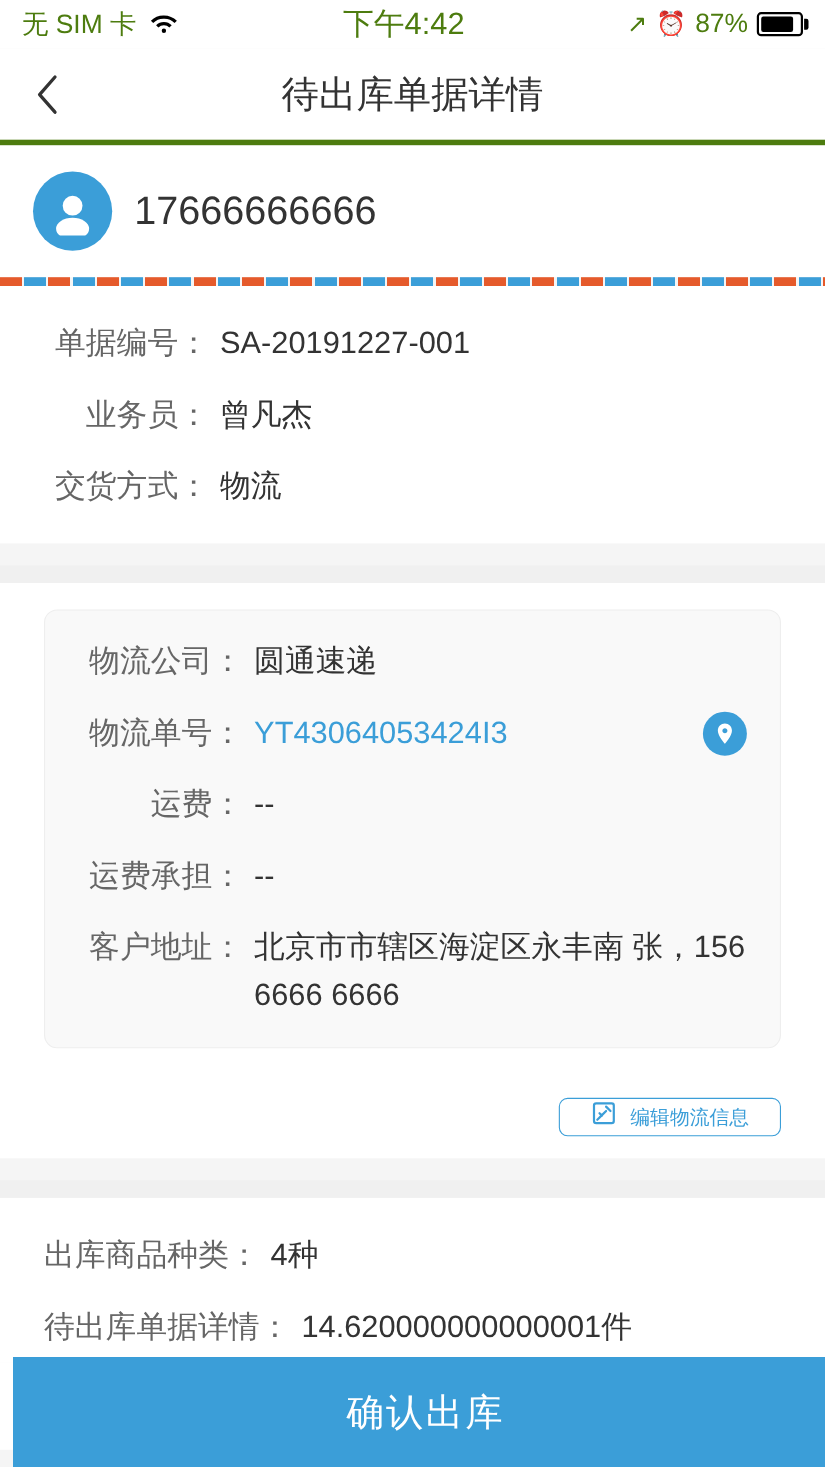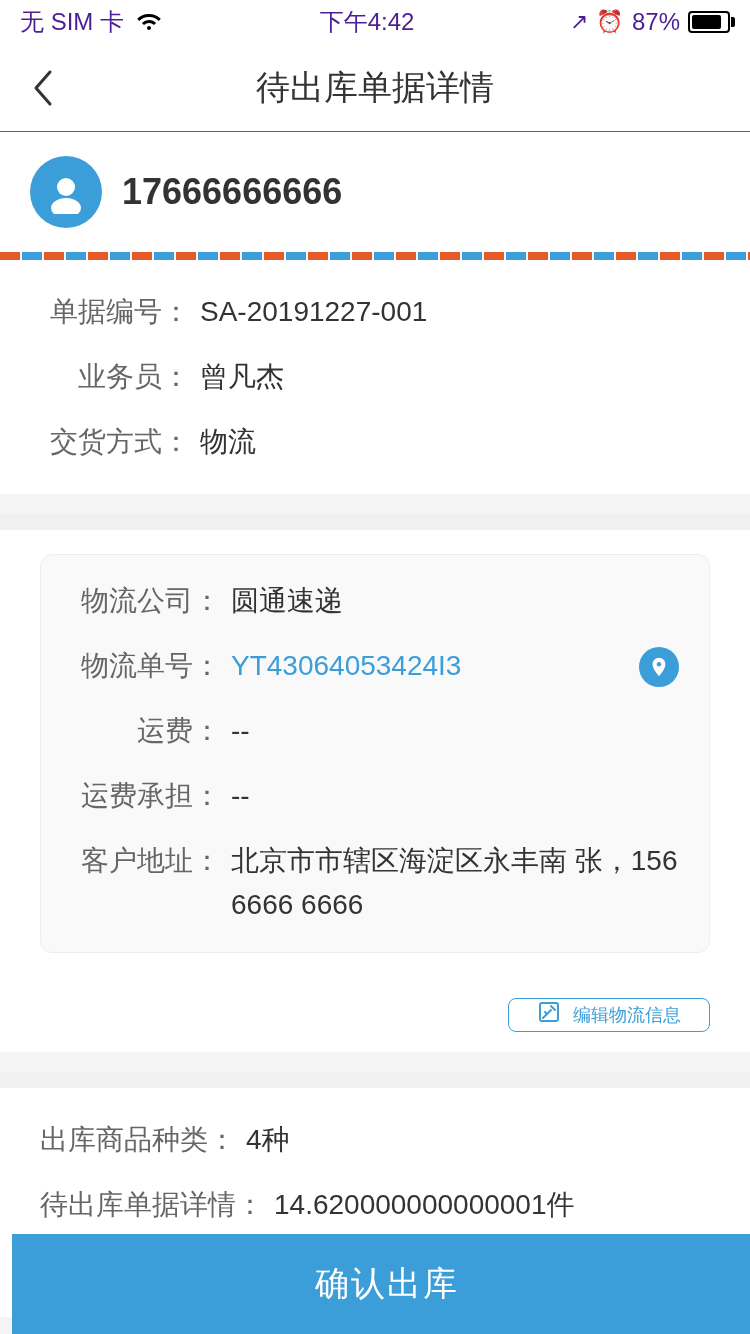--- a/index.html
+++ b/index.html
@@ -15,33 +15,33 @@
 
     
     .status-bar {
       height: 44px;
       background: #fff;
       display: flex;
       align-items: center;
       justify-content: space-between;
       padding: 0 20px;
       font-size: 24px;
-      color: #4c1d95;
+      color: #4d7c0f;
     }
     .status-left { display: flex; align-items: center; gap: 10px; }
     .status-right { display: flex; align-items: center; gap: 8px; font-size: 24px; }
 
     
     .nav-bar {
       height: 88px;
       background: #fff;
       display: flex;
       align-items: center;
       padding: 0 30px;
-      border-bottom: 1px solid #4d7c0f;
+      border-bottom: 5px solid #4d7c0f;
       position: relative;
     }
     .nav-back {
       font-size: 40px;
       color: #333;
       cursor: pointer;
       display: flex;
       align-items: center;
     }
     .nav-title {
@@ -68,21 +68,21 @@
       border-radius: 50%;
       background: #3b9ed8;
       display: flex;
       align-items: center;
       justify-content: center;
       flex-shrink: 0;
     }
     .customer-name {
       font-size: 36px;
       color: #333;
-      font-weight: 700;
+      font-weight: 400;
     }
 
     
     .dashed-divider {
       height: 8px;
       background: repeating-linear-gradient(
         90deg,
         #e55a2b 0px, #e55a2b 20px,
         transparent 20px, transparent 22px,
         #3b9ed8 22px, #3b9ed8 42px,
@@ -219,21 +219,21 @@
 
 <div class="status-bar">
   <div class="status-left">
     <span>无 SIM 卡</span>
     <span>
       <svg width="30" height="22" viewBox="0 0 30 22">
           <path d="M15 18a2 2 0 110 4 2 2 0 010-4zm0-6c2.8 0 5.3 1.1 7.1 3l-2.1 2.1A6.9 6.9 0 0015 15a6.9 6.9 0 00-5 2.1L7.9 15A9.9 9.9 0 0115 12zm0-6c4.6 0 8.7 1.8 11.8 4.8l-2.1 2.1A12.9 12.9 0 0015 9a12.9 12.9 0 00-9.7 3.9L3.2 10.8A15.9 15.9 0 0115 6z" fill="#000"></path>
         </svg>
     </span>
   </div>
-  <span style="font-size:24px;font-weight:500;">下午4:42</span>
+  <span style="font-size:28px;font-weight:500;">下午4:42</span>
   <div class="status-right">
     <span style="font-size:22px;">↗</span>
     <span style="font-size:22px;">⏰</span>
     <span>87%</span>
     <span style="display:inline-block;width:42px;height:22px;border:2px solid #000;border-radius:4px;position:relative;padding:2px;">
       <span style="display:block;width:85%;height:100%;background:#000;border-radius:2px;"></span>
       <span style="position:absolute;right:-7px;top:50%;transform:translateY(-50%);width:4px;height:10px;background:#000;border-radius:0 2px 2px 0;"></span>
     </span>
   </div>
 </div>

